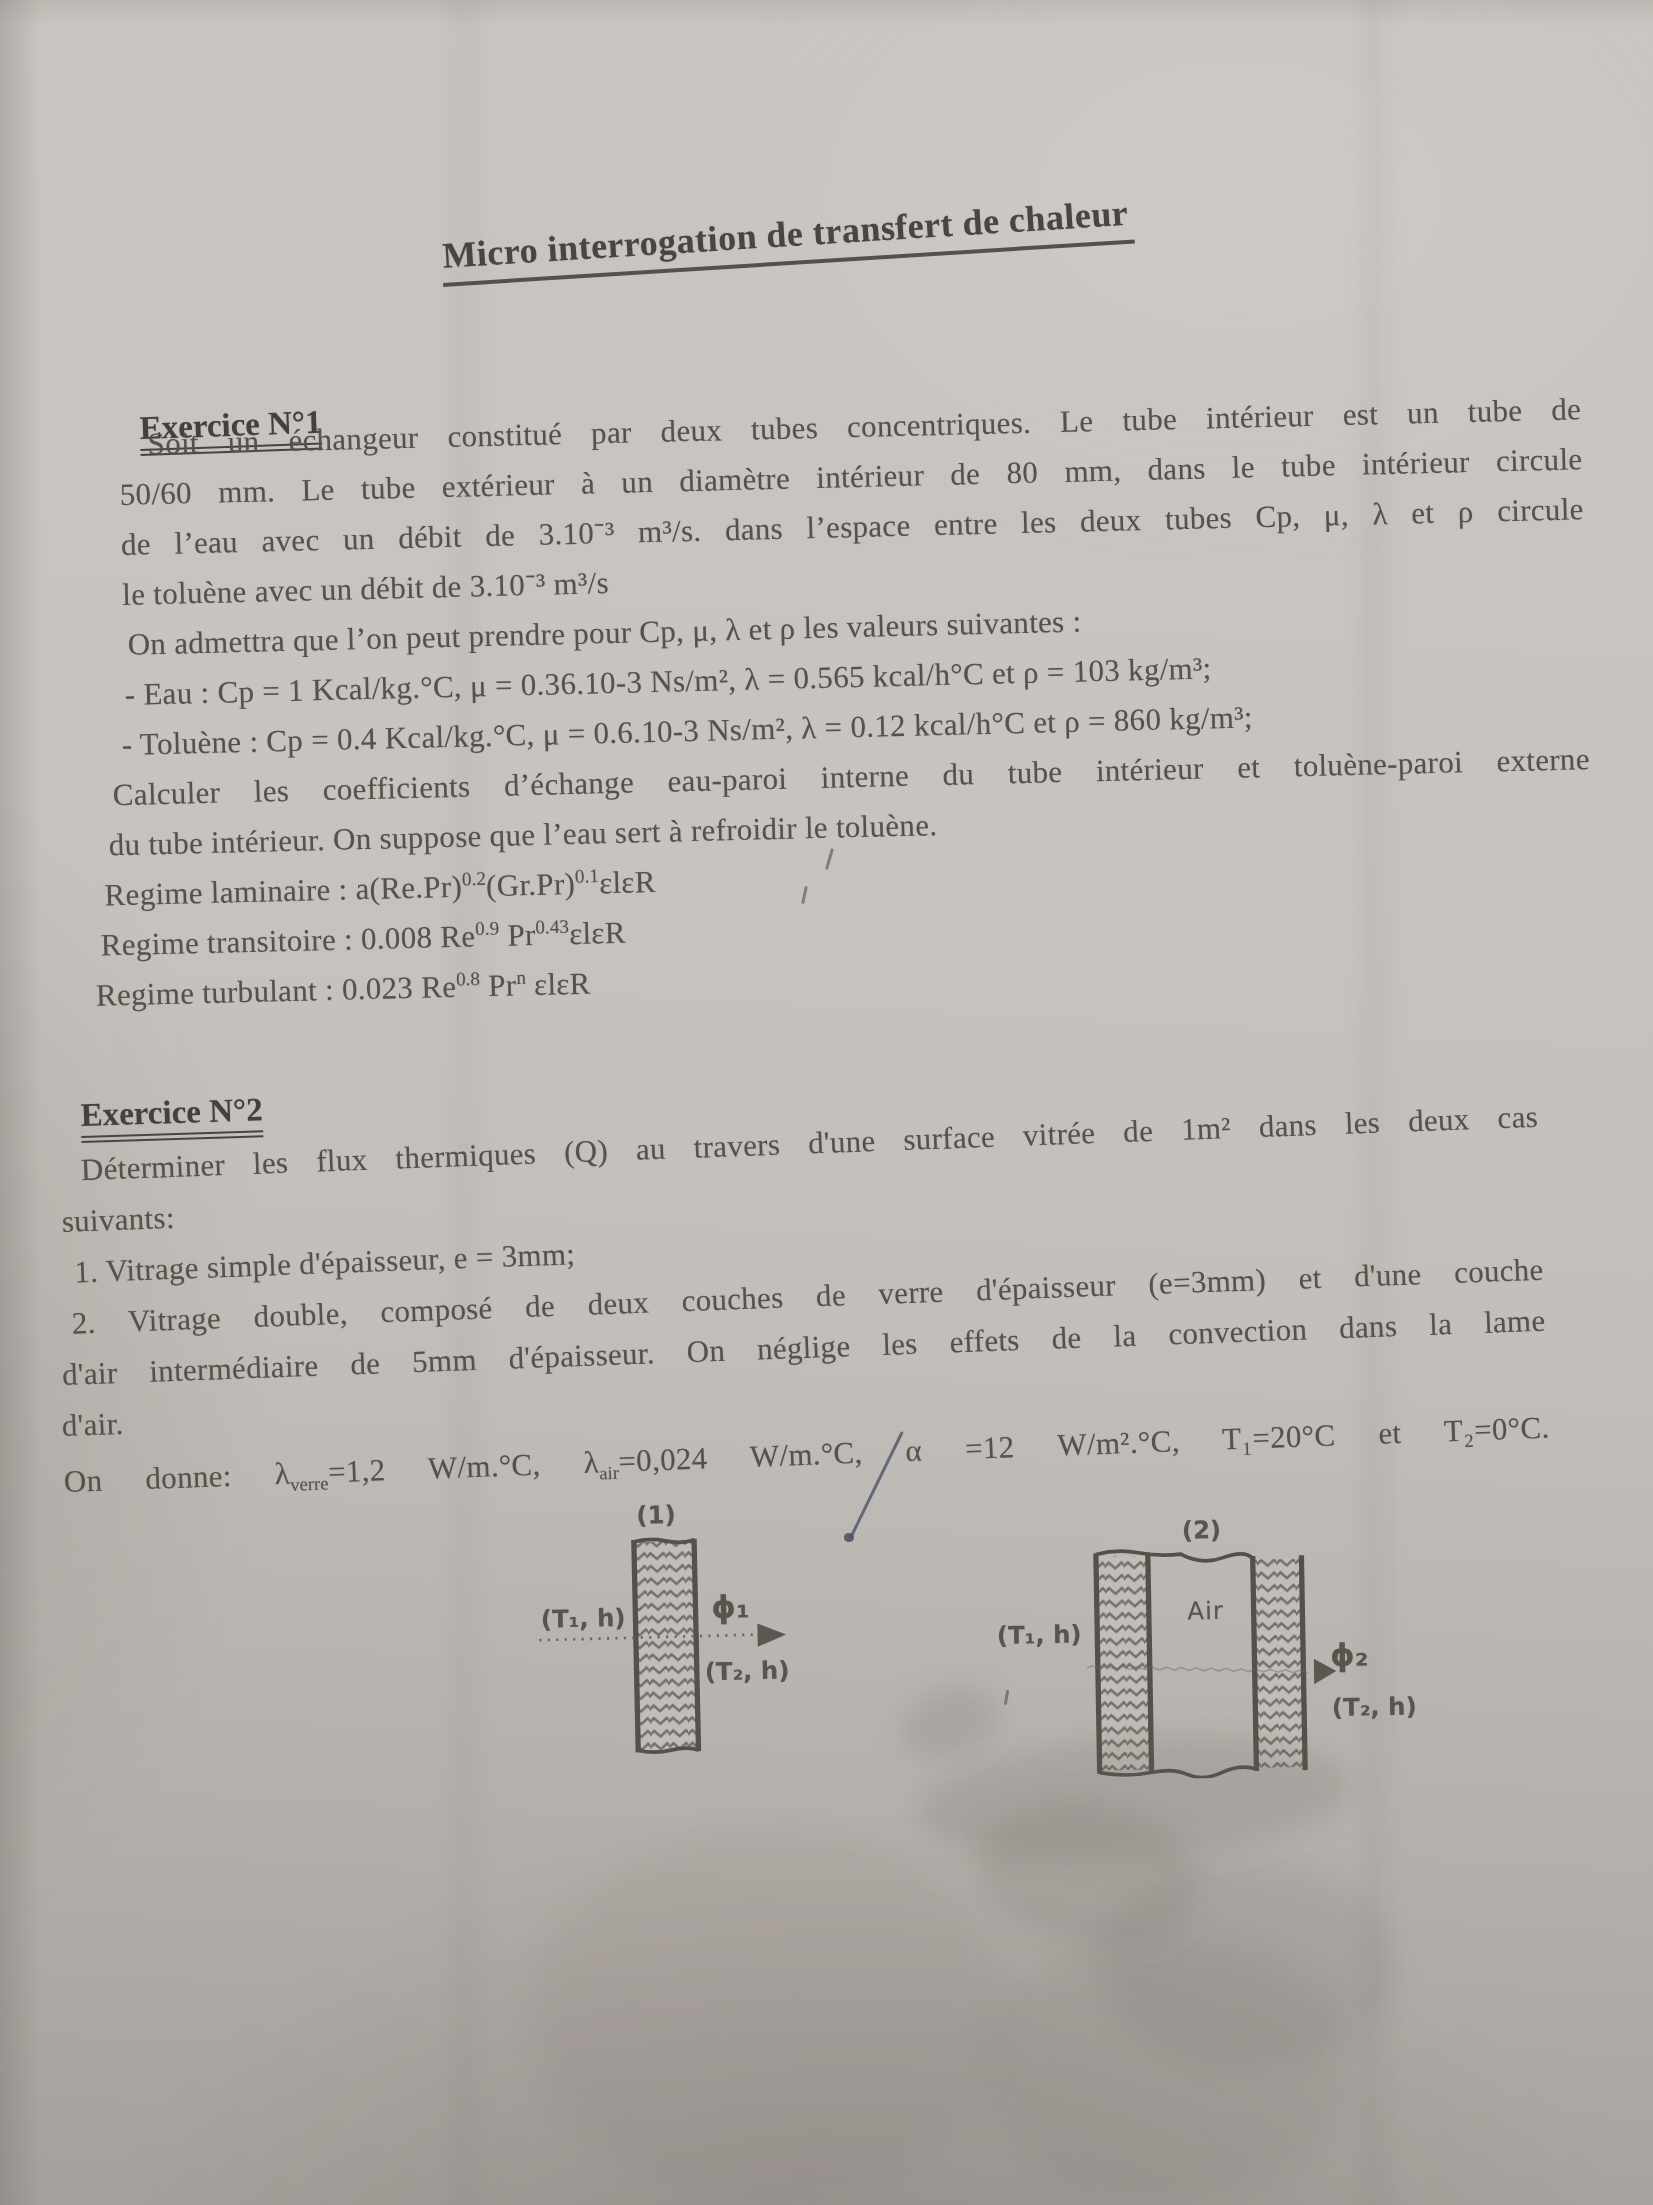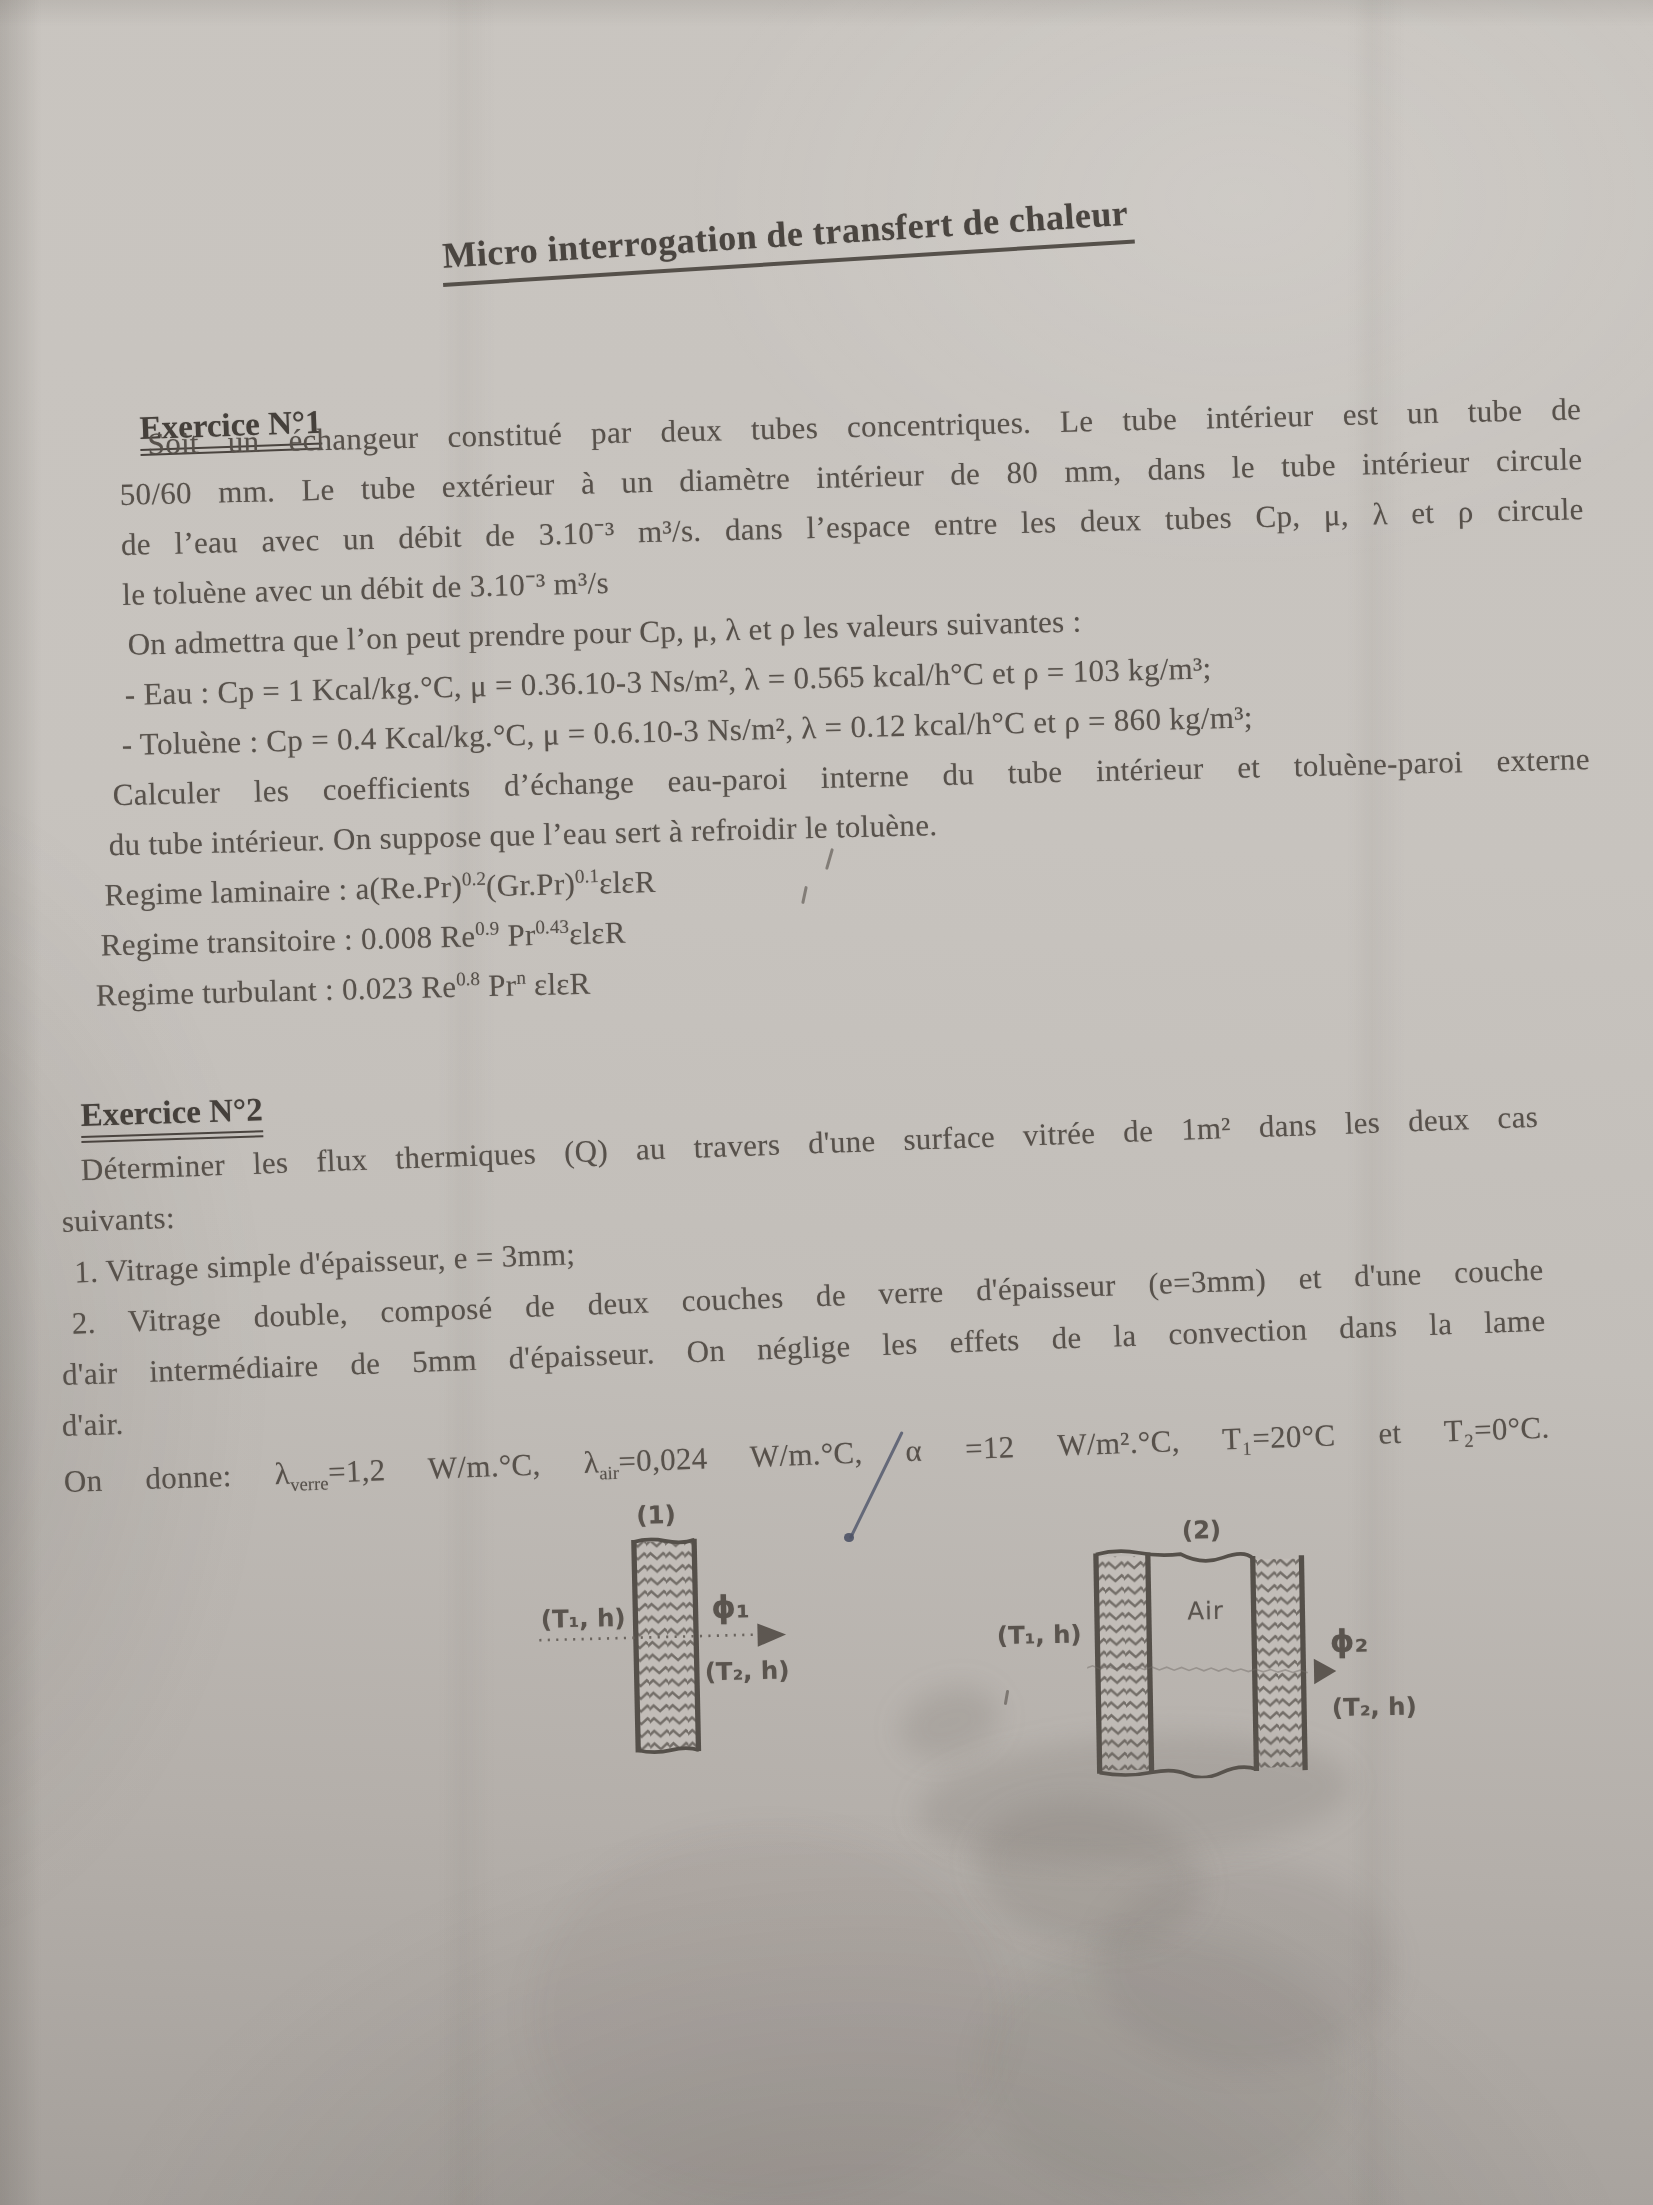--- a/index.html
+++ b/index.html
@@ -146,21 +146,21 @@
       <rect x="403" y="22" width="10" height="406" fill="#55504a"></rect>
 
       <path d="M20 14 Q 60 4 100 12 T 180 16 Q 220 38 260 24 T 316 26" fill="none" stroke="#55504a" stroke-width="7"></path>
       <path d="M20 426 Q 70 436 120 427 Q 160 420 185 432 Q 215 446 250 430 T 316 424" fill="none" stroke="#55504a" stroke-width="7"></path>
 
       <path d="M-60 228 l14 -5 l14 6 l14 -6 l14 6 l14 -5 l14 6 l14 -5 l14 6 l14 -5 l14 6 l14 -5 l14 6 l14 -5 l14 6 l14 -5 l14 6 l14 -5 l14 6 l14 -5 l14 6 l14 -5 l14 6 l14 -5 l14 6 l14 -4 l14 5 l14 -4 l14 5 l14 -4 l14 5 l14 -4 l14 5 l14 -4 l14 5" fill="none" stroke="#6f6963" stroke-width="3" opacity="0.45"></path>
       <polygon points="428,218 470,242 428,266" fill="#5d5751"></polygon>
     </svg>
     <span class="dlabel" style="left:0px;width:85px;top:122px;text-align:right;">(T₁, h)</span>
     <span class="dlabel" style="left:191px;top:101px;font-weight:normal;letter-spacing:1.1px;">Air</span>
-    <span class="dlabel phi" style="left:333px;top:130px;">ϕ₂</span>
+    <span class="dlabel phi" style="left:333px;top:144px;">ϕ₂</span>
     <span class="dlabel" style="left:334px;top:200px;">(T₂, h)</span>
   </div>
 
   <div class="pen" style="left:901px;top:1431px;width:2.7px;height:119px;transform:rotate(26deg);transform-origin:top left;"></div>
   <div class="pen-dot" style="left:844px;top:1533px;"></div>
   <div class="tick" style="left:828px;top:848px;height:22px;transform:rotate(16deg);"></div>
   <div class="tick" style="left:803px;top:886px;height:18px;transform:rotate(12deg);"></div>
   <div class="tick" style="left:1005px;top:1690px;height:15px;transform:rotate(10deg);"></div>
 
   <div class="stain" style="left:899px;top:1688px;width:101px;height:69px;background:rgba(100,95,90,.17);transform:rotate(-18deg);"></div>

